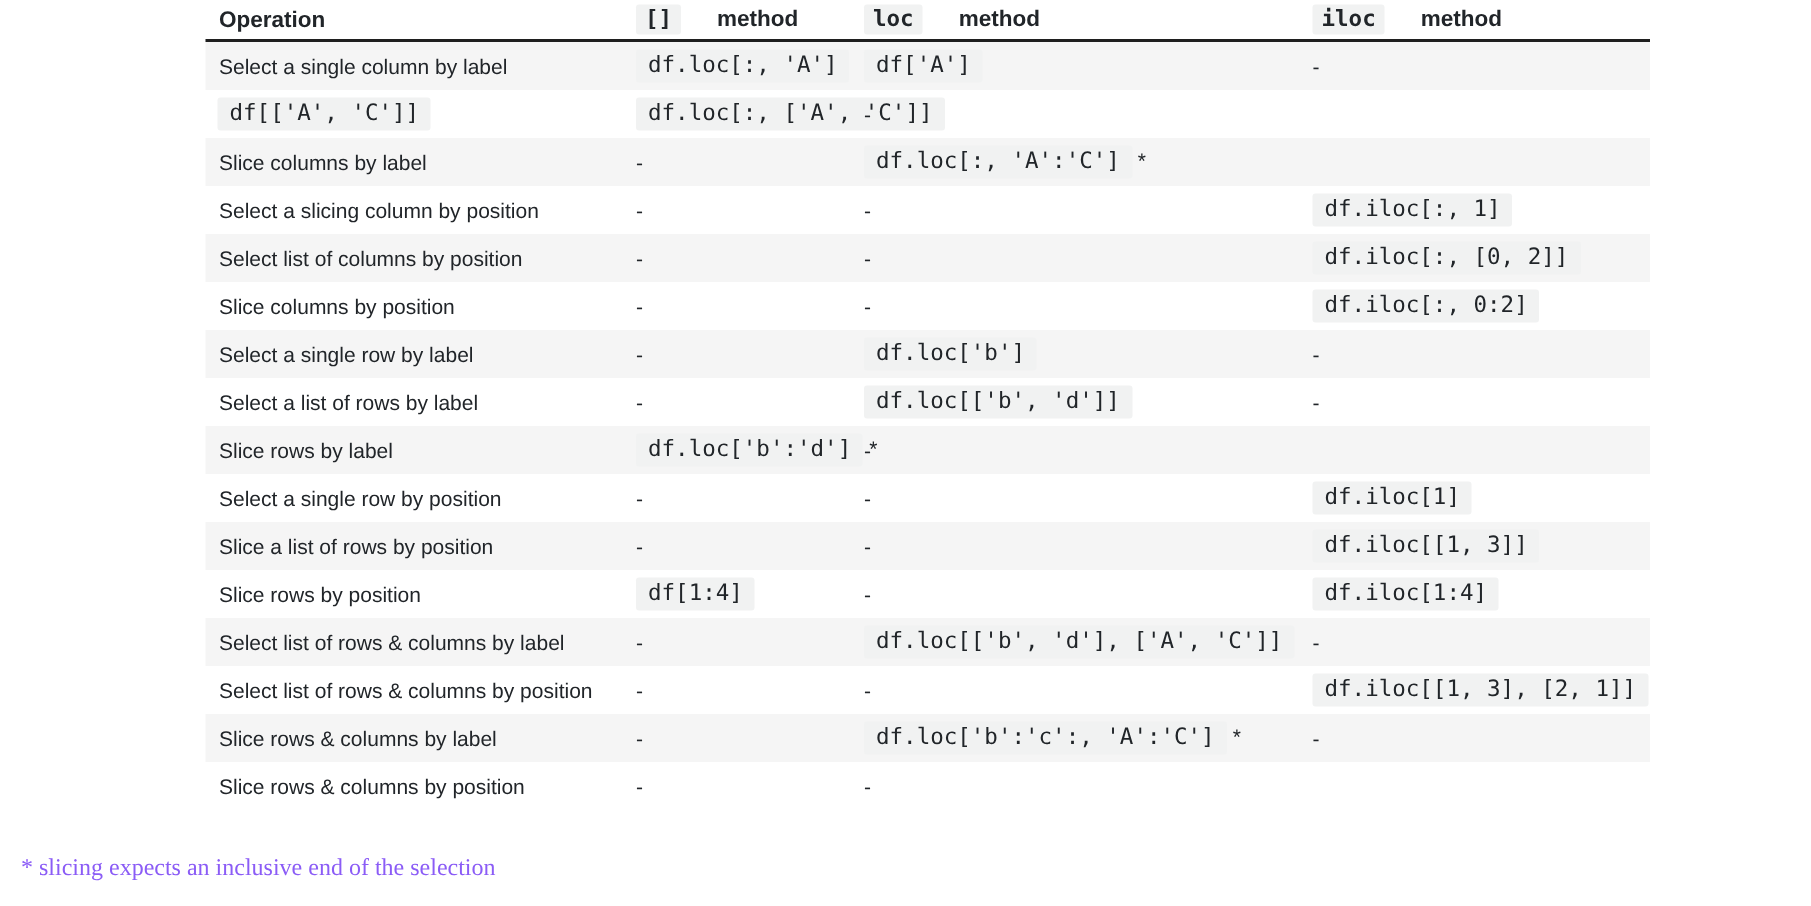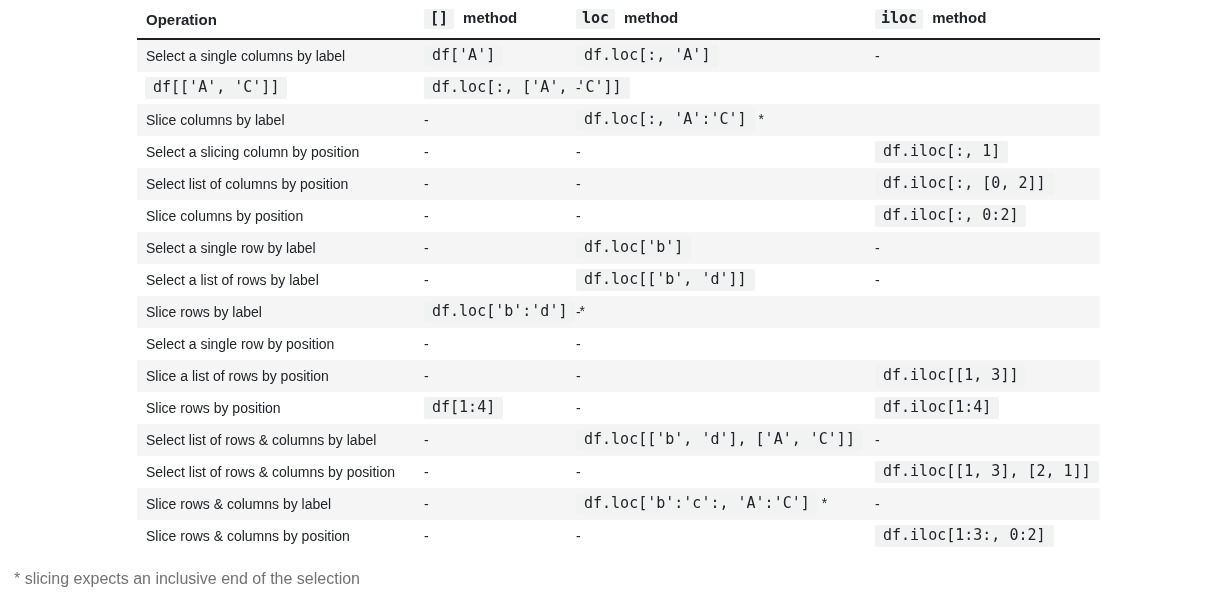--- a/index.html
+++ b/index.html
@@ -19,21 +19,21 @@
     overflow: hidden;
   }
   .table {
     position: absolute;
     left: 137px; top: 0;
     width: 963px;
   }
   .thead {
     display: grid;
     grid-template-columns: 279px 152px 299px 233px;
-    height: 40px;
+    height: 28px;
     align-items: center;
     border-bottom: 2px solid var(--border);
     font-weight: bold;
     font-size: 15px;
   }
   .row {
     display: grid;
     grid-template-columns: 279px 152px 299px 233px;
     height: 32px;
     align-items: center;
@@ -53,54 +53,55 @@
     font-family: "DejaVu Sans Mono", monospace;
     font-size: 15px;
     line-height: 1.15;
     white-space: pre;
     color: var(--text);
   }
   .head-chip {
     font-weight: bold;
     padding: 1px 6px 2px 6px;
   }
-  .head-label { margin-left: 9px; }
+  .head-label { margin-left: 24px; }
   .star {
     margin-left: 4px;
     font-size: 14px;
     font-family: "Liberation Sans", sans-serif;
   }
   .footnote {
     position: absolute;
     left: 14px; top: 570px;
     font-size: 16px;
-    color: #737373;
+    color: #8b5cf6;
+    font-family: Liberation Serif, serif;
   }
 </style>
 </head>
 <body>
 
 <div class="table">
   <div class="thead">
     <div class="cell op">Operation</div>
     <div class="cell">
       <span class="chip head-chip">[]</span><span class="head-label">method</span>
     </div>
     <div class="cell">
       <span class="chip head-chip">loc</span><span class="head-label">method</span>
     </div>
     <div class="cell">
       <span class="chip head-chip">iloc</span><span class="head-label">method</span>
     </div>
   </div>
   <div class="tbody">
       <div class="row">
-        <div class="cell op">Select a single columns by label</div>
+        <div class="cell op">Select a single column by label</div>
+        <div class="cell"><span class="chip">df.loc[:, 'A']</span></div>
         <div class="cell"><span class="chip">df['A']</span></div>
-        <div class="cell"><span class="chip">df.loc[:, 'A']</span></div>
         <div class="cell">-</div>
       </div>
       <div class="row">
         <div class="cell"><span class="chip">df[['A', 'C']]</span></div>
         <div class="cell"><span class="chip">df.loc[:, ['A', 'C']]</span></div>
         <div class="cell">-</div>
       </div>
       <div class="row">
         <div class="cell op">Slice columns by label</div>
         <div class="cell">-</div>
@@ -139,20 +140,21 @@
       </div>
       <div class="row">
         <div class="cell op">Slice rows by label</div>
         <div class="cell"><span class="chip">df.loc['b':'d']</span><span class="star">*</span></div>
         <div class="cell">-</div>
       </div>
       <div class="row">
         <div class="cell op">Select a single row by position</div>
         <div class="cell">-</div>
         <div class="cell">-</div>
+        <div class="cell"><span class="chip">df.iloc[1]</span></div>
       </div>
       <div class="row">
         <div class="cell op">Slice a list of rows by position</div>
         <div class="cell">-</div>
         <div class="cell">-</div>
         <div class="cell"><span class="chip">df.iloc[[1, 3]]</span></div>
       </div>
       <div class="row">
         <div class="cell op">Slice rows by position</div>
         <div class="cell"><span class="chip">df[1:4]</span></div>
@@ -174,18 +176,17 @@
       <div class="row">
         <div class="cell op">Slice rows &amp; columns by label</div>
         <div class="cell">-</div>
         <div class="cell"><span class="chip">df.loc['b':'c':, 'A':'C']</span><span class="star">*</span></div>
         <div class="cell">-</div>
       </div>
       <div class="row">
         <div class="cell op">Slice rows &amp; columns by position</div>
         <div class="cell">-</div>
         <div class="cell">-</div>
-        <div class="cell"><span class="chip">df.iloc[1:3:, 0:2]</span></div>
       </div>
     </div>
 </div>
 
 <div class="footnote">* slicing expects an inclusive end of the selection</div>
 
 </body></html>

